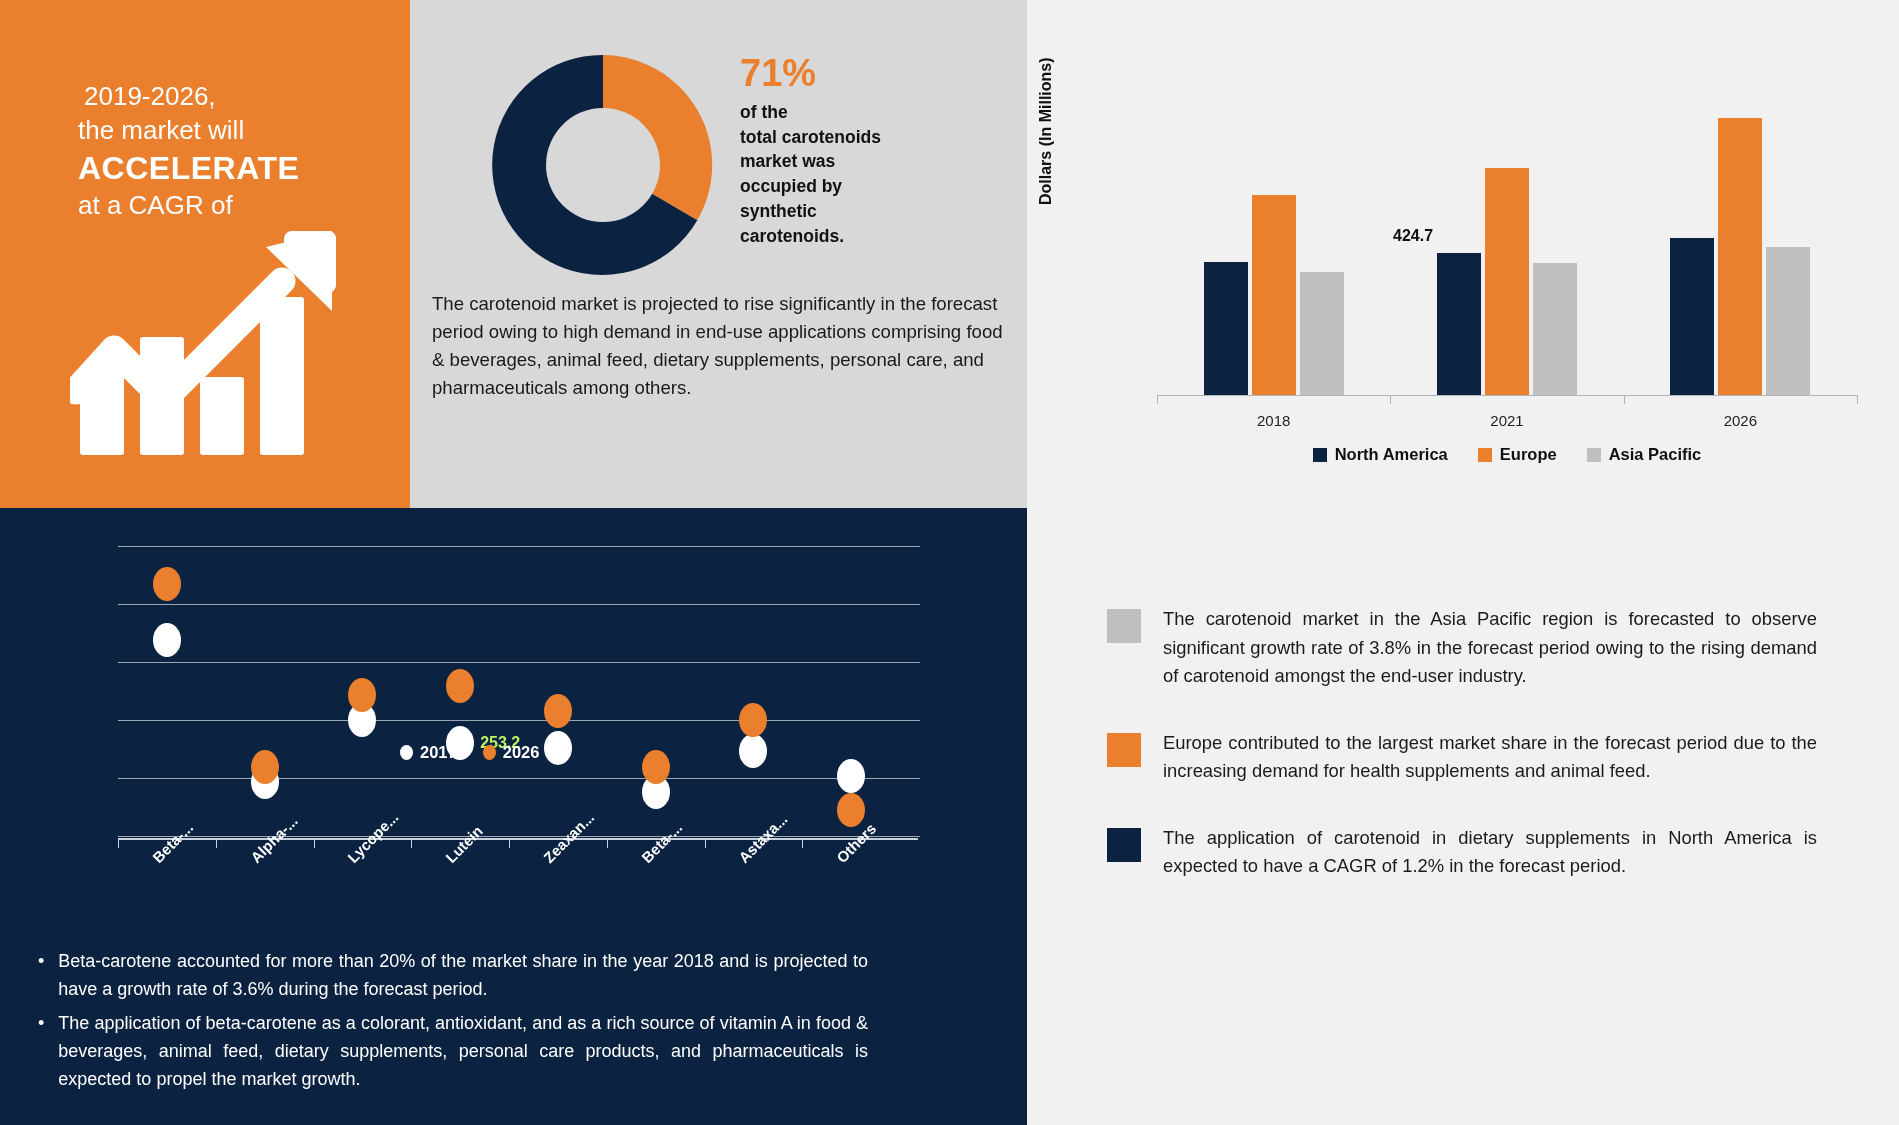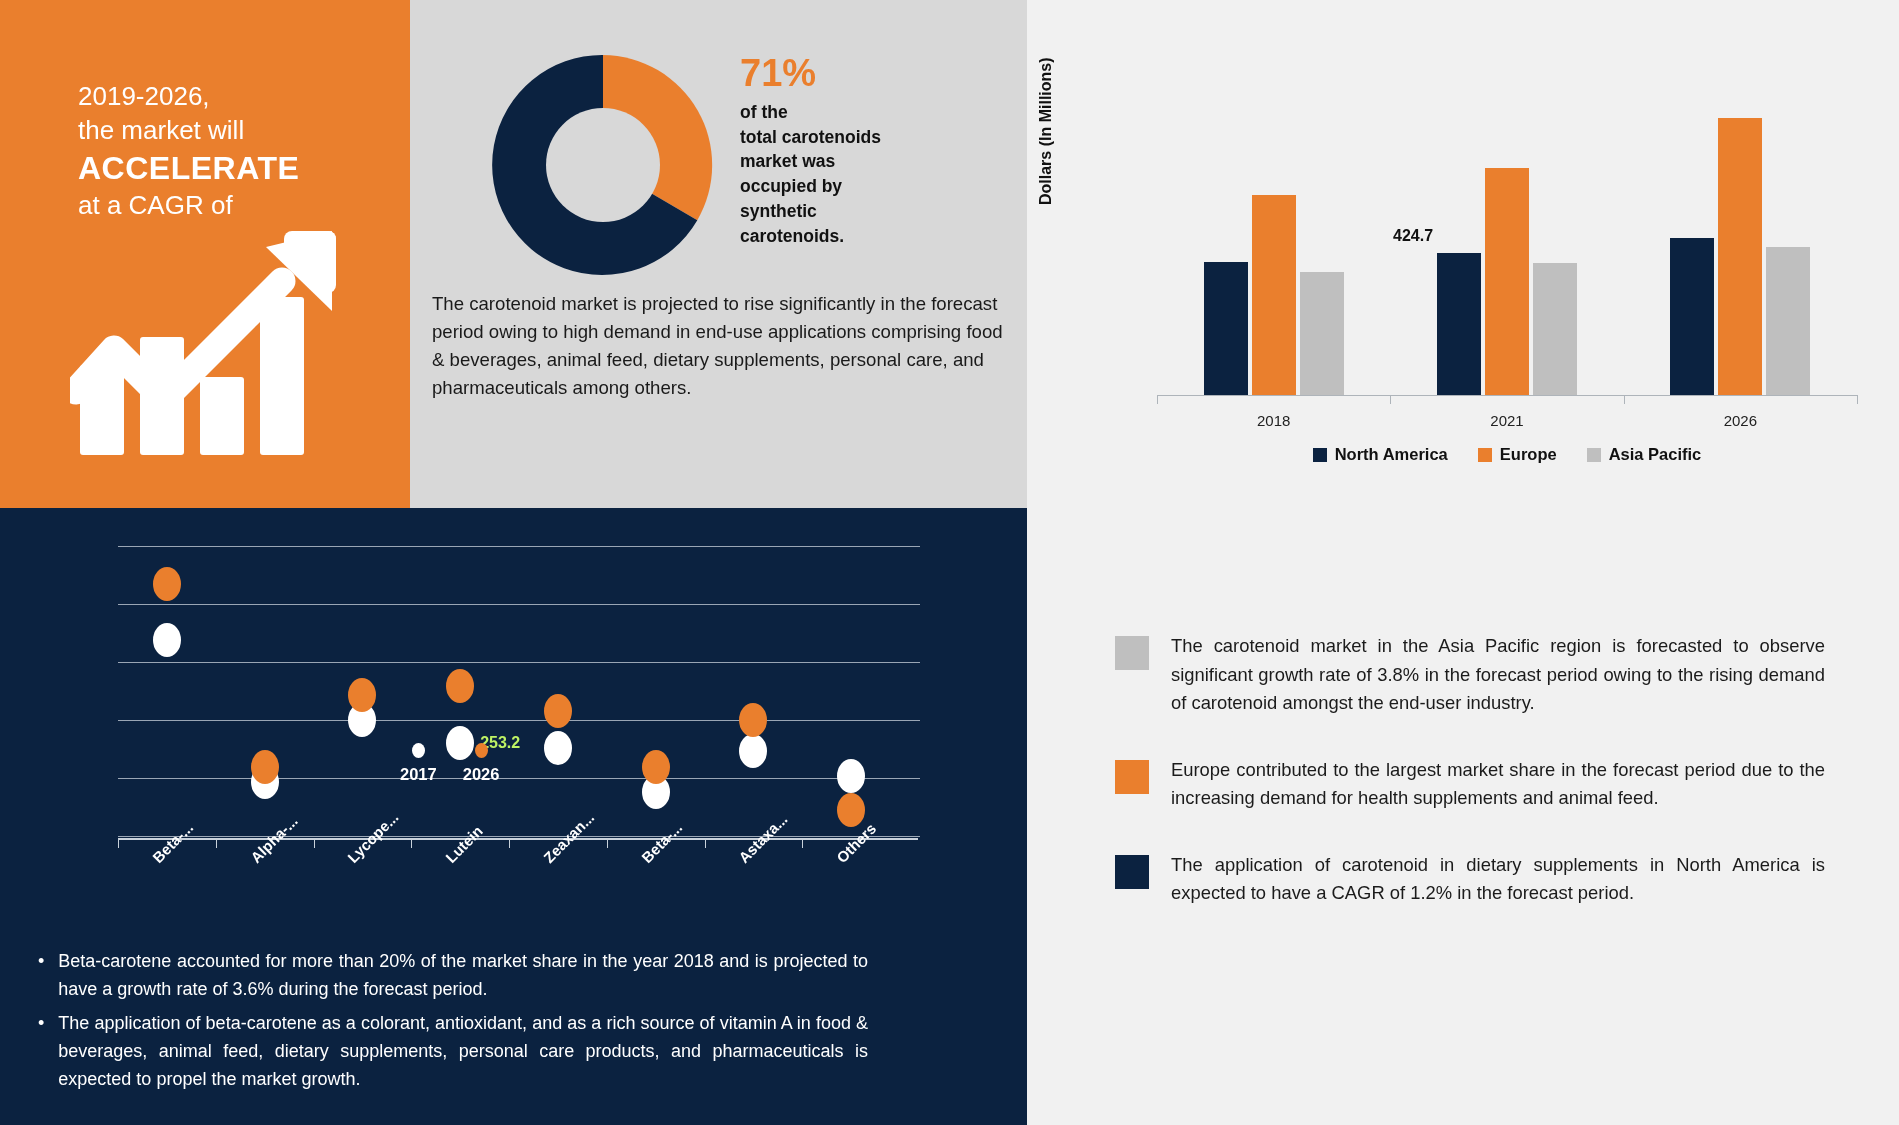--- a/index.html
+++ b/index.html
@@ -9,21 +9,21 @@
     background: #f1f1f1; overflow: hidden;
   }
   .page { position: relative; width: 1899px; height: 1125px; }
 
   
   .panel-accelerate {
     position: absolute; left: 0; top: 0; width: 410px; height: 508px;
     background: #ea7f2d; color: #ffffff; overflow: hidden;
   }
   .acc-text { position: absolute; left: 78px; top: 80px; width: 300px; }
-  .acc-l1 { font-size: 26px; line-height: 1.3; font-weight: 400; }
+  .acc-l1 { font-size: 26px; line-height: 1.3; font-weight: 400; margin-left: 6px; }
   .acc-l2 { font-size: 26px; line-height: 1.3; font-weight: 400; }
   .acc-big { font-size: 32px; font-weight: 700; letter-spacing: .5px; line-height: 1.25; }
   .acc-l3 { font-size: 26px; line-height: 1.35; font-weight: 400; }
   .acc-pct { font-size: 41px; font-weight: 700; line-height: 1.2; }
   .acc-icon { position: absolute; left: 70px; top: 225px; width: 290px; height: 230px; }
 
   
   .panel-donut {
     position: absolute; left: 410px; top: 0; width: 617px; height: 508px;
     background: #d8d8d8;
@@ -57,21 +57,21 @@
   .axis-base { position: absolute; left: 58px; right: 2px; top: 322px; height: 2px; background: #c9d2dc; }
   .tick { position: absolute; top: 322px; width: 1px; height: 10px; background: #c9d2dc; }
   .cat-label {
     position: absolute; top: 338px; font-size: 15px; font-weight: 700; color: #fff;
     white-space: nowrap; transform-origin: left top; transform: rotate(-45deg);
   }
   .dot-legend {
     position: absolute; left: 400px; top: 235px; display: flex; gap: 26px;
     font-size: 16.5px; font-weight: 700; align-items: center;
   }
-  .dot-legend .lg { display: flex; align-items: center; gap: 7px; flex-direction: column; }
+  .dot-legend .lg { display: flex; align-items: center; gap: 7px; }
   .lg-dot { width: 13px; height: 15px; border-radius: 50%; display: inline-block; }
   .bullets { position: absolute; left: 38px; top: 440px; width: 830px; }
   .bullet { display: flex; gap: 14px; margin-bottom: 6px; }
   .bullet .bul { font-size: 18px; line-height: 1.55; }
   .bullet .btxt { font-size: 18px; line-height: 1.55; text-align: justify; }
 
   
   .panel-right {
     position: absolute; left: 1027px; top: 0; width: 872px; height: 1125px;
     background: #f1f1f1;
@@ -92,21 +92,21 @@
   .x-axis { position: absolute; left: 90px; right: 10px; top: 300px; height: 1px; background: #aeb4ba; }
   .xtick { position: absolute; top: 300px; width: 1px; height: 9px; background: #aeb4ba; }
   .xlab { position: absolute; top: 317px; font-size: 15px; color: #222; transform: translateX(-50%); }
   .bar-legend {
     position: absolute; left: 90px; right: 10px; top: 350px; display: flex;
     justify-content: center; gap: 30px; font-size: 16.5px; font-weight: 700; color: #111;
   }
   .bar-legend .lg { display: flex; align-items: center; gap: 8px; }
   .lg-sq { width: 14px; height: 14px; display: inline-block; }
 
-  .notes { position: absolute; left: 88px; top: 605px; width: 710px; margin-top: 27px; }
+  .notes { position: absolute; left: 80px; top: 605px; width: 710px; }
   .note { display: flex; gap: 22px; margin-bottom: 38px; }
   .note-swatch { width: 34px; height: 34px; flex: 0 0 34px; margin-top: 4px; }
   .note-text { font-size: 18.4px; line-height: 1.55; color: #1b1b1b; text-align: justify; }
 </style>
 </head>
 <body>
 
 <div class="page">
 
   <div class="panel-accelerate">

